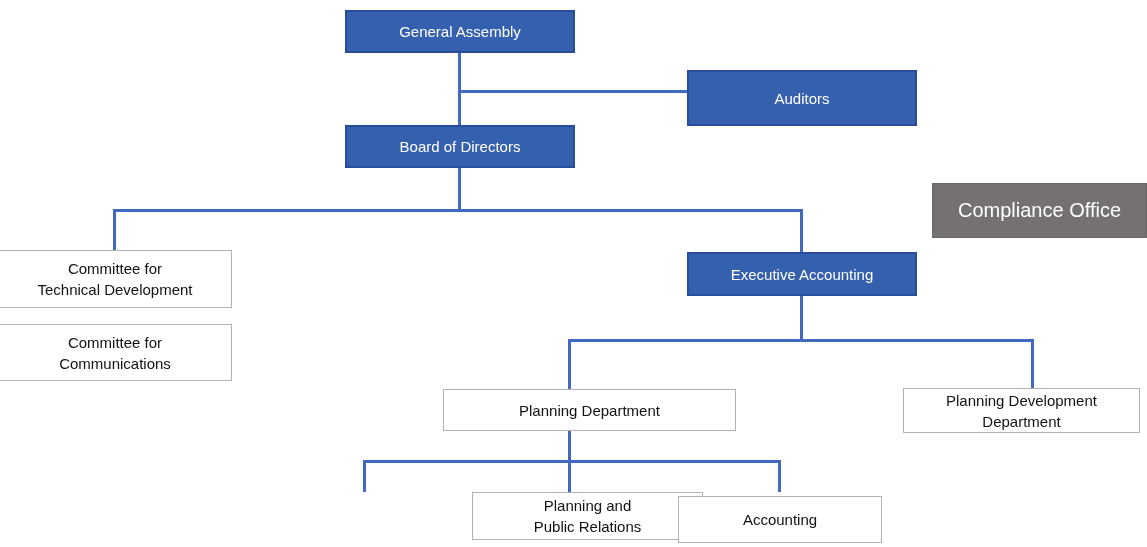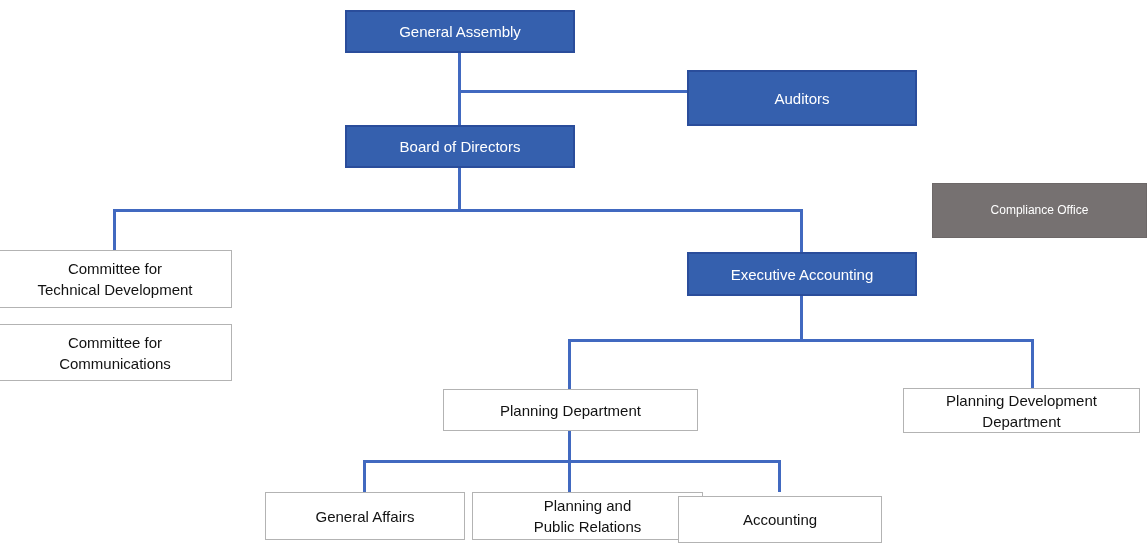--- a/index.html
+++ b/index.html
@@ -28,42 +28,42 @@
   }
   .node.blue {
     background: var(--node-blue-fill, #3560ae);
     border: 2px solid var(--node-blue-border, #2a4d9b);
     color: var(--text-light, #ffffff);
   }
   .node.gray {
     background: var(--node-gray-fill, #767171);
     border: 1px solid var(--node-gray-border, #6d6868);
     color: var(--text-light, #ffffff);
-    font-size: 12px;
+    font-size: 20px;
   }
   .node.white {
     background: var(--node-white-fill, #ffffff);
     border: 1.5px solid var(--node-white-border, #b3b3b3);
     color: var(--text-dark, #121212);
     font-weight: 400;
   }
   .conn {
     position: absolute;
     background: var(--connector-blue, #4169c0);
   }
 
   
   #n-general-assembly            { left: 345px; top: 10px;  width: 230px; height: 43px; }
   #n-auditors                    { left: 687px; top: 70px;  width: 230px; height: 56px; }
   #n-board-of-directors          { left: 345px; top: 125px; width: 230px; height: 43px; }
   #n-compliance-office           { left: 932px; top: 183px; width: 215px; height: 55px; }
   #n-committee-technical         { left: -2px;  top: 250px; width: 234px; height: 58px; }
   #n-committee-communications    { left: -2px;  top: 324px; width: 234px; height: 57px; }
   #n-executive-secretary         { left: 687px; top: 252px; width: 230px; height: 44px; }
-  #n-planning-department         { left: 443px; top: 389px; width: 255px; height: 42px; }
+  #n-planning-department         { left: 443px; top: 389px; width: 293px; height: 42px; }
   #n-programme-development       { left: 903px; top: 388px; width: 237px; height: 45px; }
   #n-general-affairs             { left: 265px; top: 492px; width: 200px; height: 48px; }
   #n-planning-public-relations   { left: 472px; top: 492px; width: 231px; height: 48px; }
   #n-accounting                  { left: 678px; top: 496px; width: 204px; height: 47px; }
 </style>
 </head>
 <body>
 
 <div id="canvas">
 
@@ -90,18 +90,17 @@
   <div class="node blue" id="n-board-of-directors">Board of Directors</div>
   <div class="node gray" id="n-compliance-office">Compliance Office</div>
   <div class="node white" id="n-committee-technical">Committee for
 Technical Development</div>
   <div class="node white" id="n-committee-communications">Committee for
 Communications</div>
   <div class="node blue" id="n-executive-secretary">Executive Accounting</div>
   <div class="node white" id="n-planning-department">Planning Department</div>
   <div class="node white" id="n-programme-development">Planning Development
 Department</div>
-  <div class="node white" id="n-general-affairs">General Affairs</div>
   <div class="node white" id="n-planning-public-relations">Planning and
 Public Relations</div>
   <div class="node white" id="n-accounting">Accounting</div>
 
 </div>
 
 </body></html>

